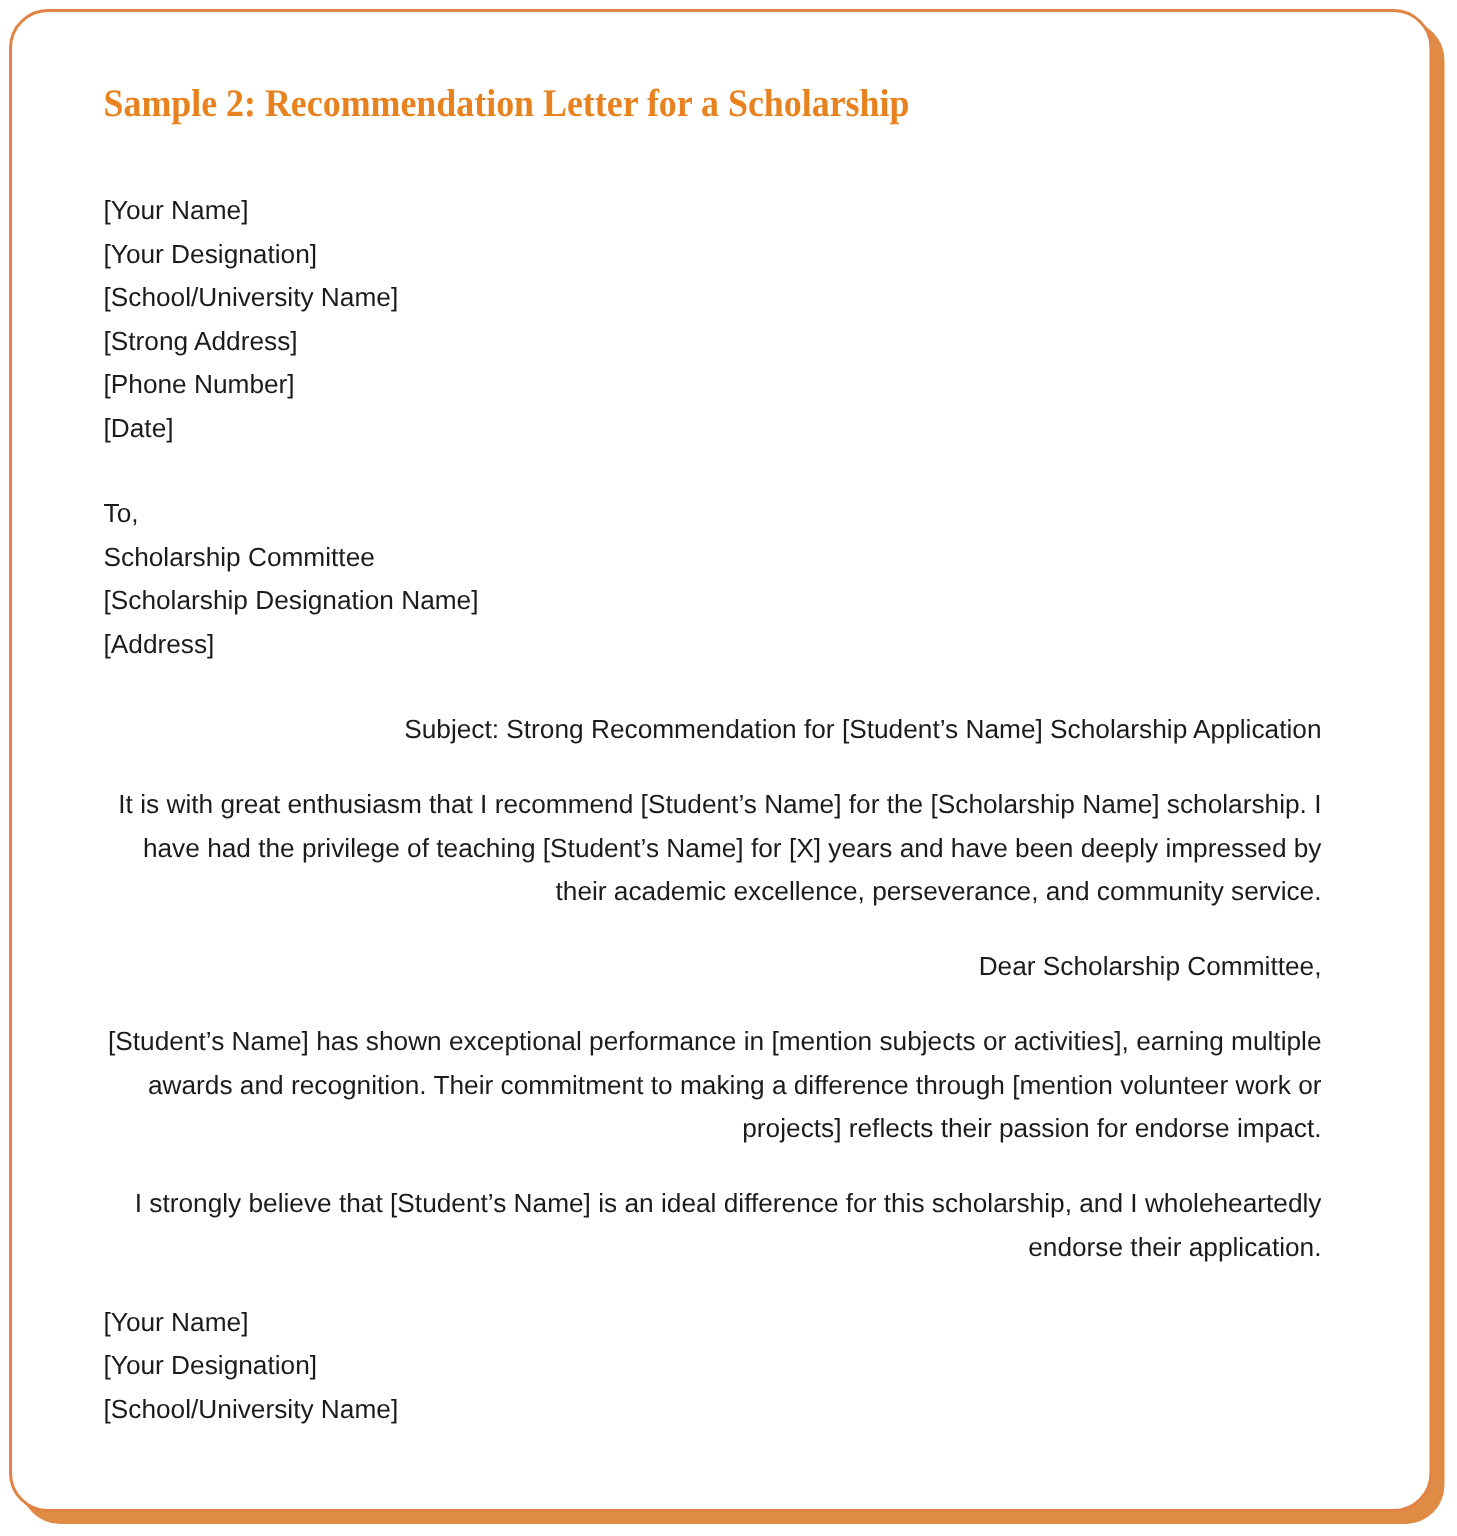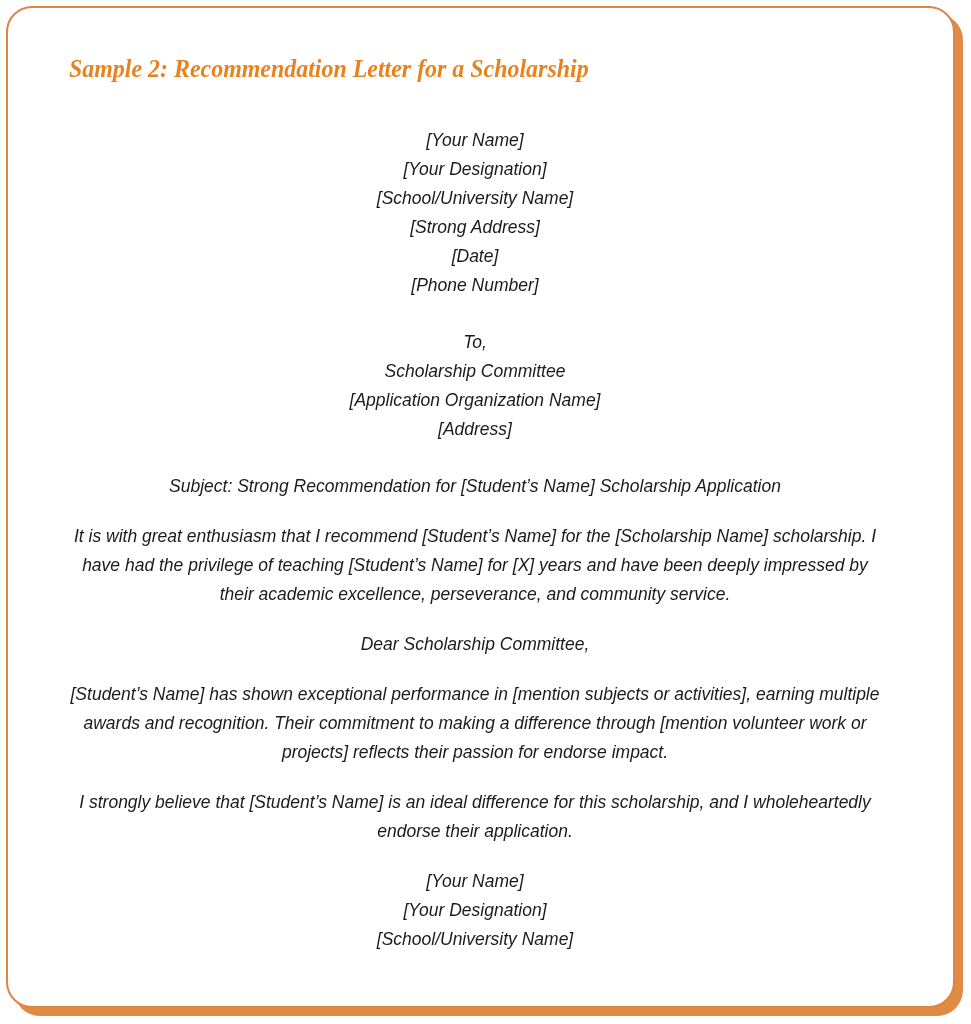--- a/index.html
+++ b/index.html
@@ -46,21 +46,20 @@
   }
 
   .card-inner {
     position: absolute;
     left: 0;
     top: 0;
     right: 0;
     bottom: 0;
     padding: 46px 62px 30px 61px;
     box-sizing: border-box;
-    font-style: italic;
   }
 
   .doc-title {
     font-family: "Liberation Serif", serif;
     font-weight: bold;
     font-size: 26px;
     line-height: 30px;
     color: #e8821e;
     letter-spacing: 0px;
     transform: scaleX(0.92);
@@ -71,34 +70,33 @@
 
   .letter {
     color: #1b1b1b;
     font-size: 17.5px;
     line-height: 29px;
     max-width: 812px;
   }
 
   .block {
     margin: 0 0 28px 0;
-    text-align: center;
   }
   .block:last-child {
     margin-bottom: 0;
   }
 
   .line {
     display: block;
     white-space: pre-wrap;
   }
 
   .para {
     margin: 0 0 21px 0;
-    text-align: center;
+    text-align: right;
   }
 </style>
 </head>
 <body>
 
 <div class="page">
 
   <div class="card-shadow"></div>
 
   <div class="card">
@@ -106,28 +104,28 @@
 
       <h1 class="doc-title">Sample 2: Recommendation Letter for a Scholarship</h1>
 
       <div class="letter">
 
         <div class="block">
           <span class="line">[Your Name]</span>
           <span class="line">[Your Designation]</span>
           <span class="line">[School/University Name]</span>
           <span class="line">[Strong Address]</span>
+          <span class="line">[Phone Number]</span>
           <span class="line">[Date]</span>
-          <span class="line">[Phone Number]</span>
         </div>
 
         <div class="block">
           <span class="line">To,</span>
           <span class="line">Scholarship Committee</span>
-          <span class="line">[Application Organization Name]</span>
+          <span class="line">[Scholarship Designation Name]</span>
           <span class="line">[Address]</span>
         </div>
 
         <p class="para">Subject: Strong Recommendation for [Student’s Name] Scholarship Application</p>
 
         <p class="para">It is with great enthusiasm that I recommend [Student’s Name] for the [Scholarship Name] scholarship. I have had the privilege of teaching [Student’s Name] for [X] years and have been deeply impressed by their academic excellence, perseverance, and community service.</p>
 
         <p class="para">Dear Scholarship Committee,</p>
         <p class="para">[Student’s Name] has shown exceptional performance in [mention subjects or activities], earning multiple awards and recognition. Their commitment to making a difference through [mention volunteer work or projects] reflects their passion for endorse impact.</p>
         <p class="para">I strongly believe that [Student’s Name] is an ideal difference for this scholarship, and I wholeheartedly endorse their application.</p>

